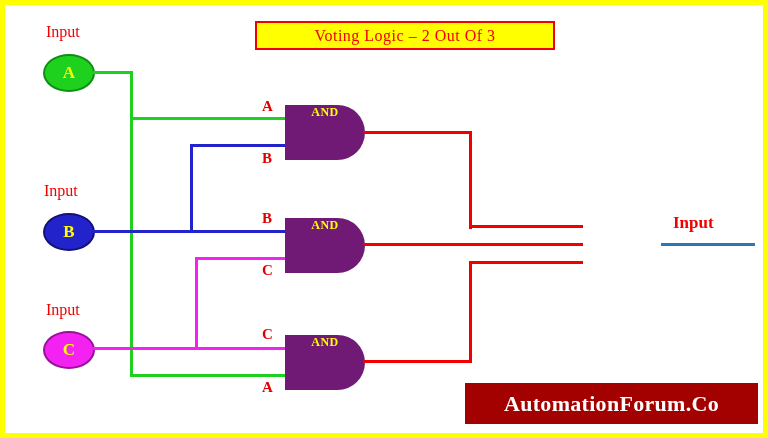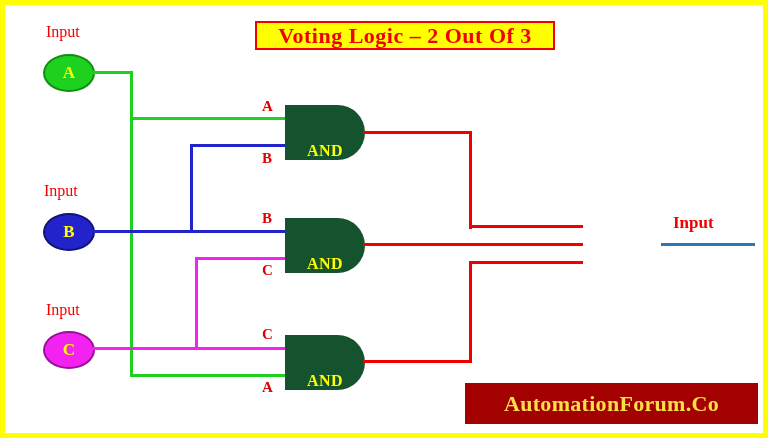--- a/index.html
+++ b/index.html
@@ -4,51 +4,51 @@
 <style>
   html,body{margin:0;padding:0;background:#ffffff;}
   .canvas{
     position:relative;width:768px;height:438px;background:#ffffff;
     border:5px solid #ffff00;box-sizing:border-box;overflow:hidden;
     font-family:"Liberation Serif", serif;
   }
   .title{
     position:absolute;left:250px;top:16px;width:300px;height:29px;
     background:#ffff00;border:2px solid #f20000;color:#f20000;
-    font-weight:bold;font-size:22px;display:flex;align-items:center;justify-content:center;
+    font-weight:normal;font-size:16px;display:flex;align-items:center;justify-content:center;
     box-sizing:border-box;letter-spacing:.5px;
   }
   .inlabel{position:absolute;color:#f20000;font-weight:normal;font-size:16px;}
   .node{
     position:absolute;width:52px;height:38px;border-radius:50%;
     display:flex;align-items:center;justify-content:center;
     color:#ffff00;font-weight:bold;font-size:17px;box-sizing:border-box;border:2px solid #000;
   }
   .node-a{background:#1ed11e;border-color:#0f8f12;left:38px;top:49px;}
   .node-b{background:#2323cc;border-color:#131377;left:38px;top:208px;}
   .node-c{background:#f322f3;border-color:#991099;left:38px;top:326px;}
   .wire{position:absolute;}
   .w-green{background:#1ed11e;}
   .w-blue{background:#2323cc;}
   .w-magenta{background:#f322f3;}
   .w-red{background:#f20000;}
   .w-out{background:#2e75b6;}
   .pin{position:absolute;color:#e00000;font-weight:bold;font-size:15px;}
   .and{
-    position:absolute;left:280px;width:80px;height:55px;background:#14532d;
-    border-radius:0 28px 28px 0;display:flex;align-items:flex-end;justify-content:center;
-    color:#ffff00;font-weight:bold;font-size:16px;letter-spacing:.5px;
+    position:absolute;left:280px;width:80px;height:55px;background:#701a75;
+    border-radius:0 28px 28px 0;display:flex;align-items:flex-start;justify-content:center;
+    color:#ffff00;font-weight:bold;font-size:12px;letter-spacing:.5px;
   }
   .or-wrap{position:absolute;left:570px;top:211px;width:88px;height:58px;}
   .or-wrap svg{position:absolute;left:0;top:0;}
   .or-label{position:absolute;left:26px;top:18px;color:#ffff00;font-weight:bold;font-size:16px;}
   .outlabel{position:absolute;left:668px;top:208px;color:#f20000;font-weight:bold;font-size:17px;}
   .banner{
     position:absolute;left:460px;top:378px;width:293px;height:41px;background:#a30000;
-    color:#fde047;display:flex;align-items:center;justify-content:center;
+    color:#ffffff;display:flex;align-items:center;justify-content:center;
     font-weight:bold;font-size:22px;letter-spacing:.3px;
   }
 </style>
 </head>
 <body>
 
 <div class="canvas">
 
   <div class="title">Voting Logic – 2 Out Of 3</div>
 

